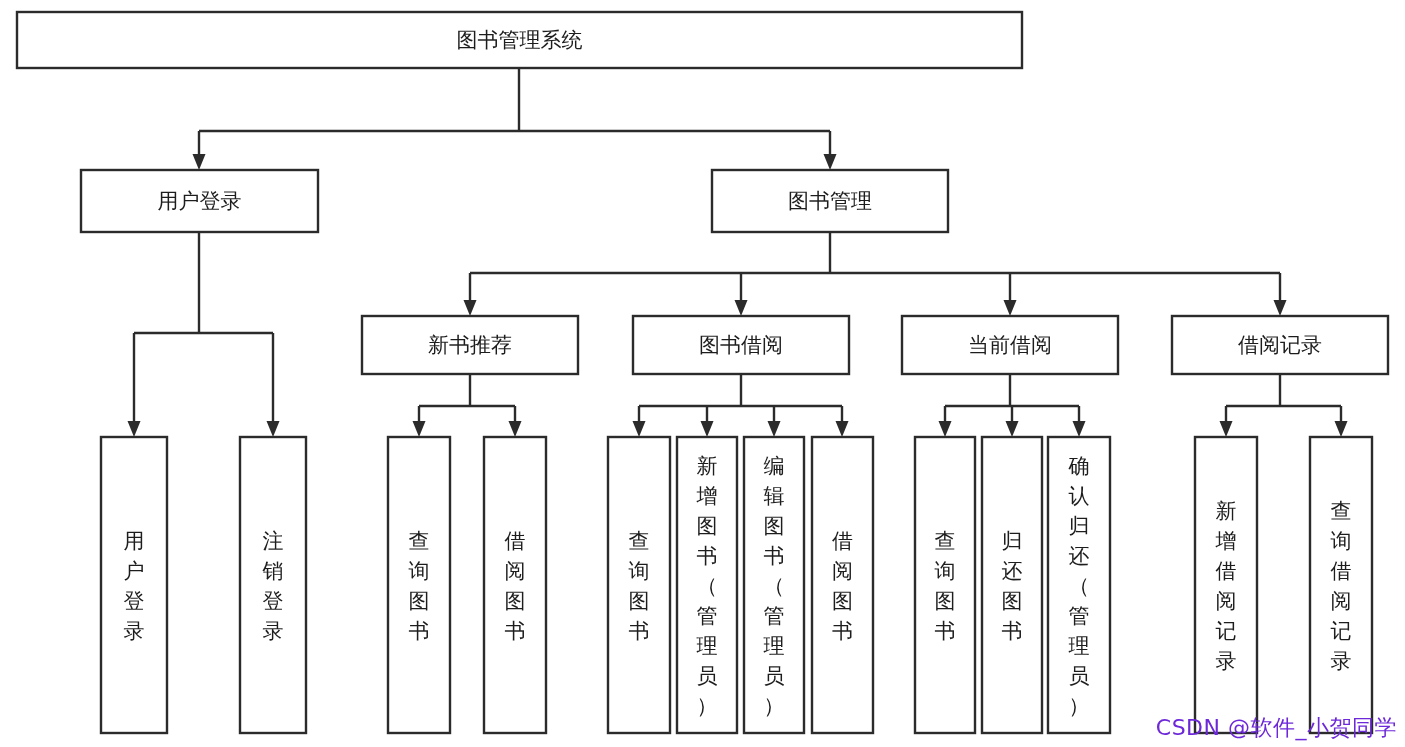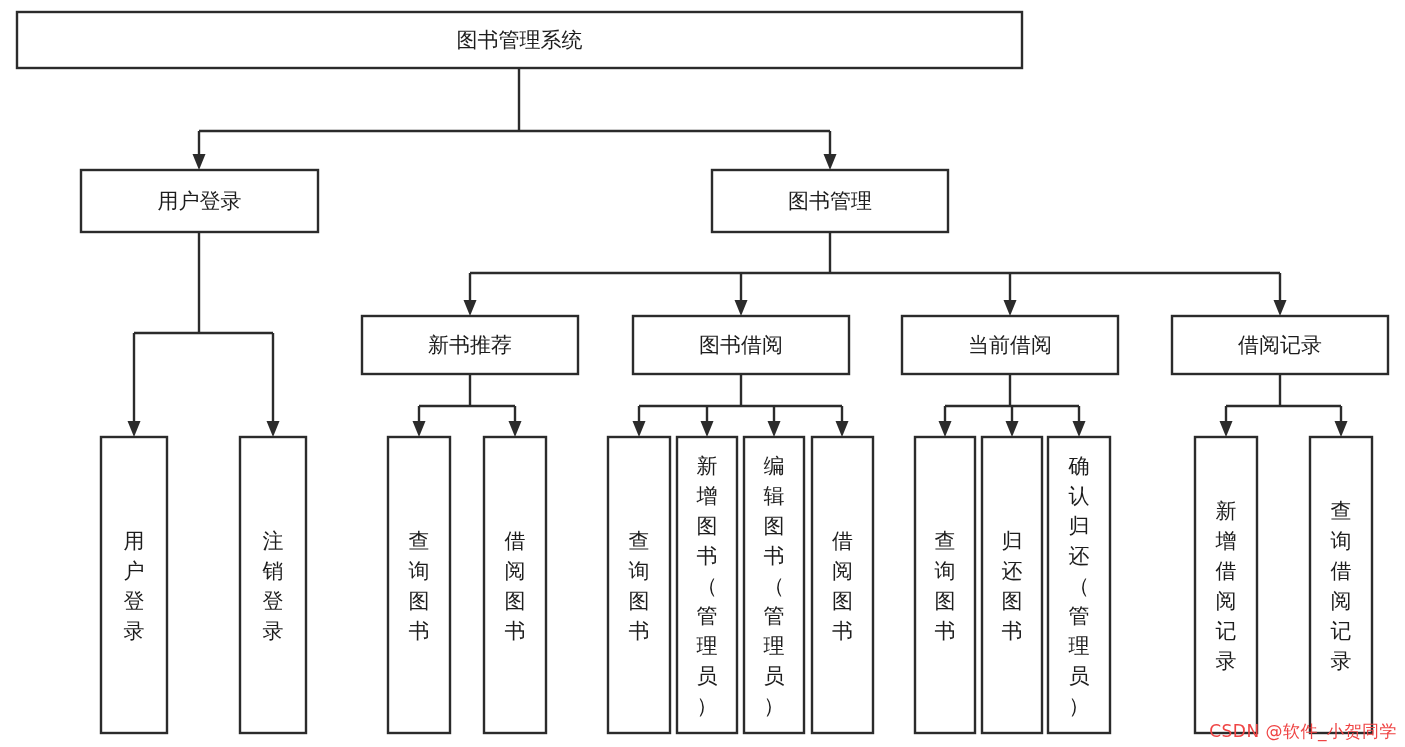--- a/index.html
+++ b/index.html
@@ -53,22 +53,22 @@
   }
   .edge-arrow {
     fill: #2b2b2b;
     stroke: none;
   }
   .watermark-text {
     position: absolute;
     right: 8px;
     bottom: 4px;
     font-family: "DejaVu Sans", "Liberation Sans", sans-serif;
-    font-size: 17px;
-    color: #ef4444;
+    font-size: 22px;
+    color: #6d28d9;
     white-space: nowrap;
     letter-spacing: 0.5px;
     user-select: none;
   }
 </style>
 </head>
 <body>
 
 <div id="diagram-root">
   <svg class="diagram" id="diagram-svg" viewBox="0 0 1405 747" xmlns="http://www.w3.org/2000/svg">

